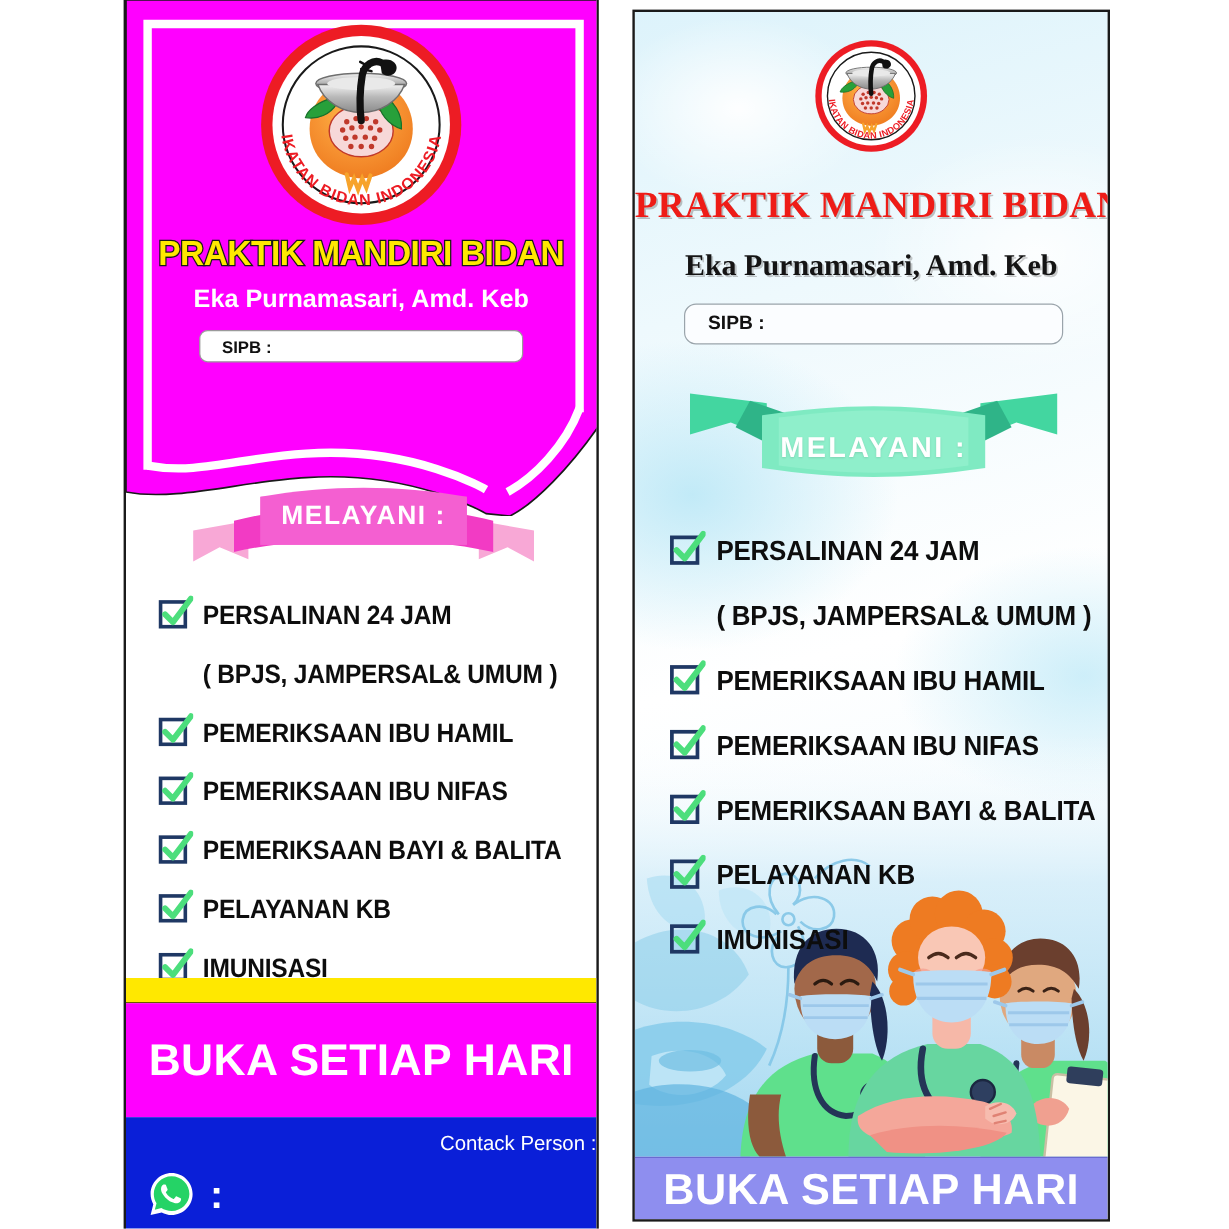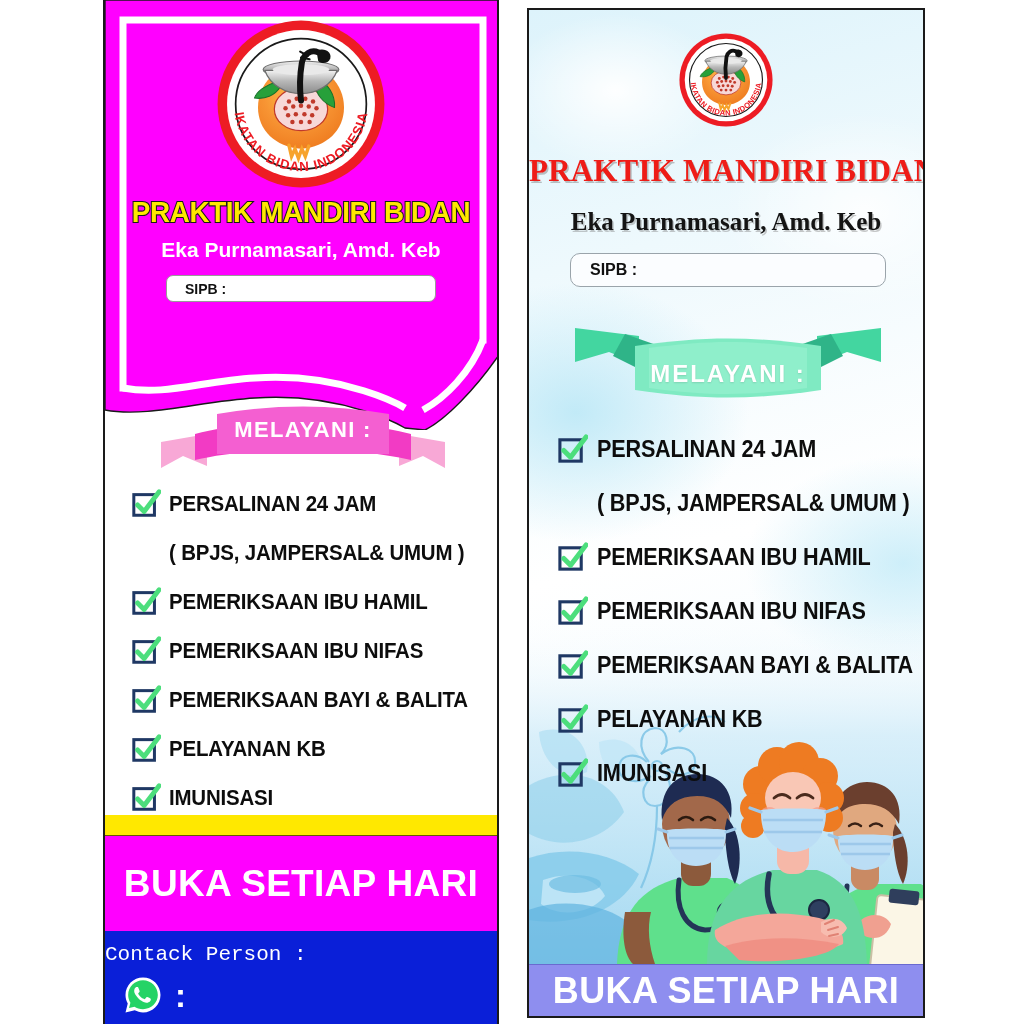--- a/index.html
+++ b/index.html
@@ -91,21 +91,21 @@
   }
 
   
   .lb-list {
     position: absolute;
     left: 26px; top: 482px;
     width: 370px;
   }
   .svc-row {
     display: flex;
-    align-items: center;
+    align-items: flex-end;
     margin-bottom: 5px;
     height: 44px;
   }
   .chk { width: 30px; height: 30px; flex: 0 0 30px; margin-right: 8px; }
   .svc-text {
     font-family: "Liberation Sans", sans-serif;
     font-weight: bold;
     font-size: 22px;
     color: #0d0d0d;
     white-space: nowrap;
@@ -132,23 +132,23 @@
     letter-spacing: 0.3px;
     font-family: "Liberation Sans", sans-serif;
   }
   .lb-blue-bar {
     position: absolute; left: 0; bottom: 0;
     width: 100%; height: 93px;
     background: #0a1FD8;
   }
   .cp-label {
     position: absolute; left: 0; top: 12px; width: 100%;
-    text-align: left;
-    font-size: 21px; color: #ffffff;
-    font-family: Liberation Mono, monospace;
+    text-align: right;
+    font-size: 17px; color: #ffffff;
+    font-family: Liberation Sans, sans-serif;
   }
   .wa-row {
     position: absolute; left: 18px; top: 44px;
     display: flex; align-items: center;
   }
   .wa-icon { width: 40px; height: 40px; }
   .wa-colon {
     margin-left: 12px; color:#ffffff;
     font-size: 33px; font-weight: bold; line-height: 1;
     font-family: "Liberation Sans", sans-serif;

